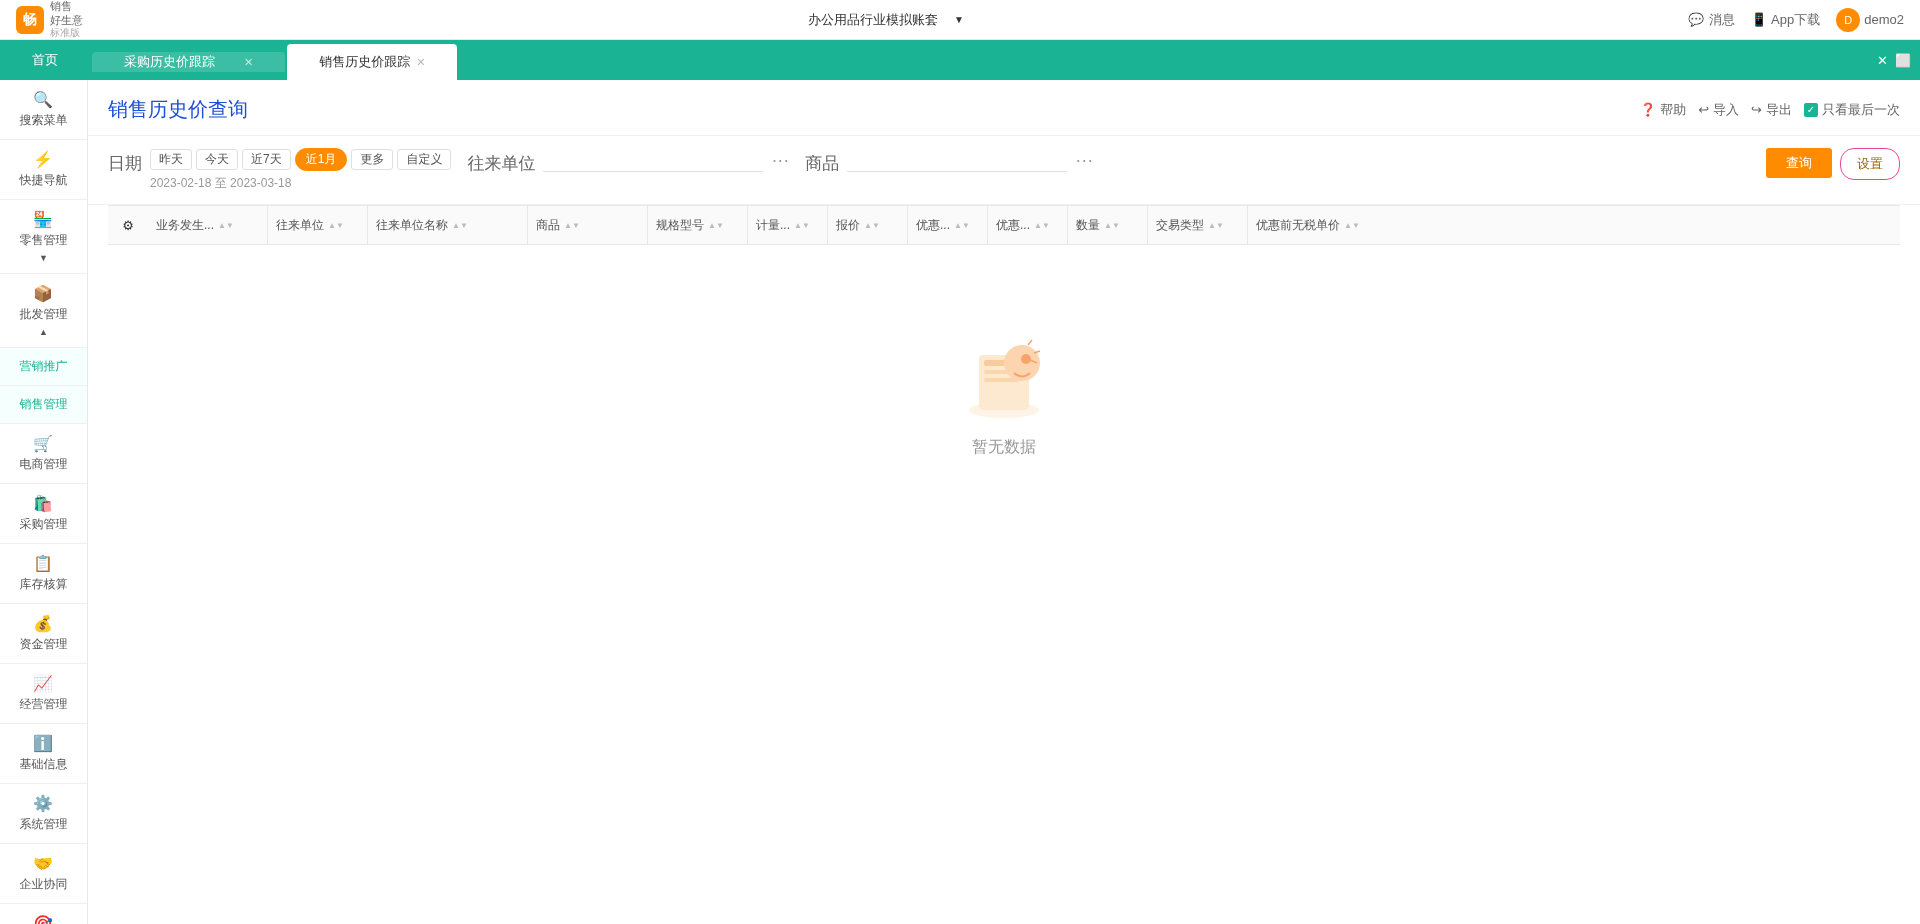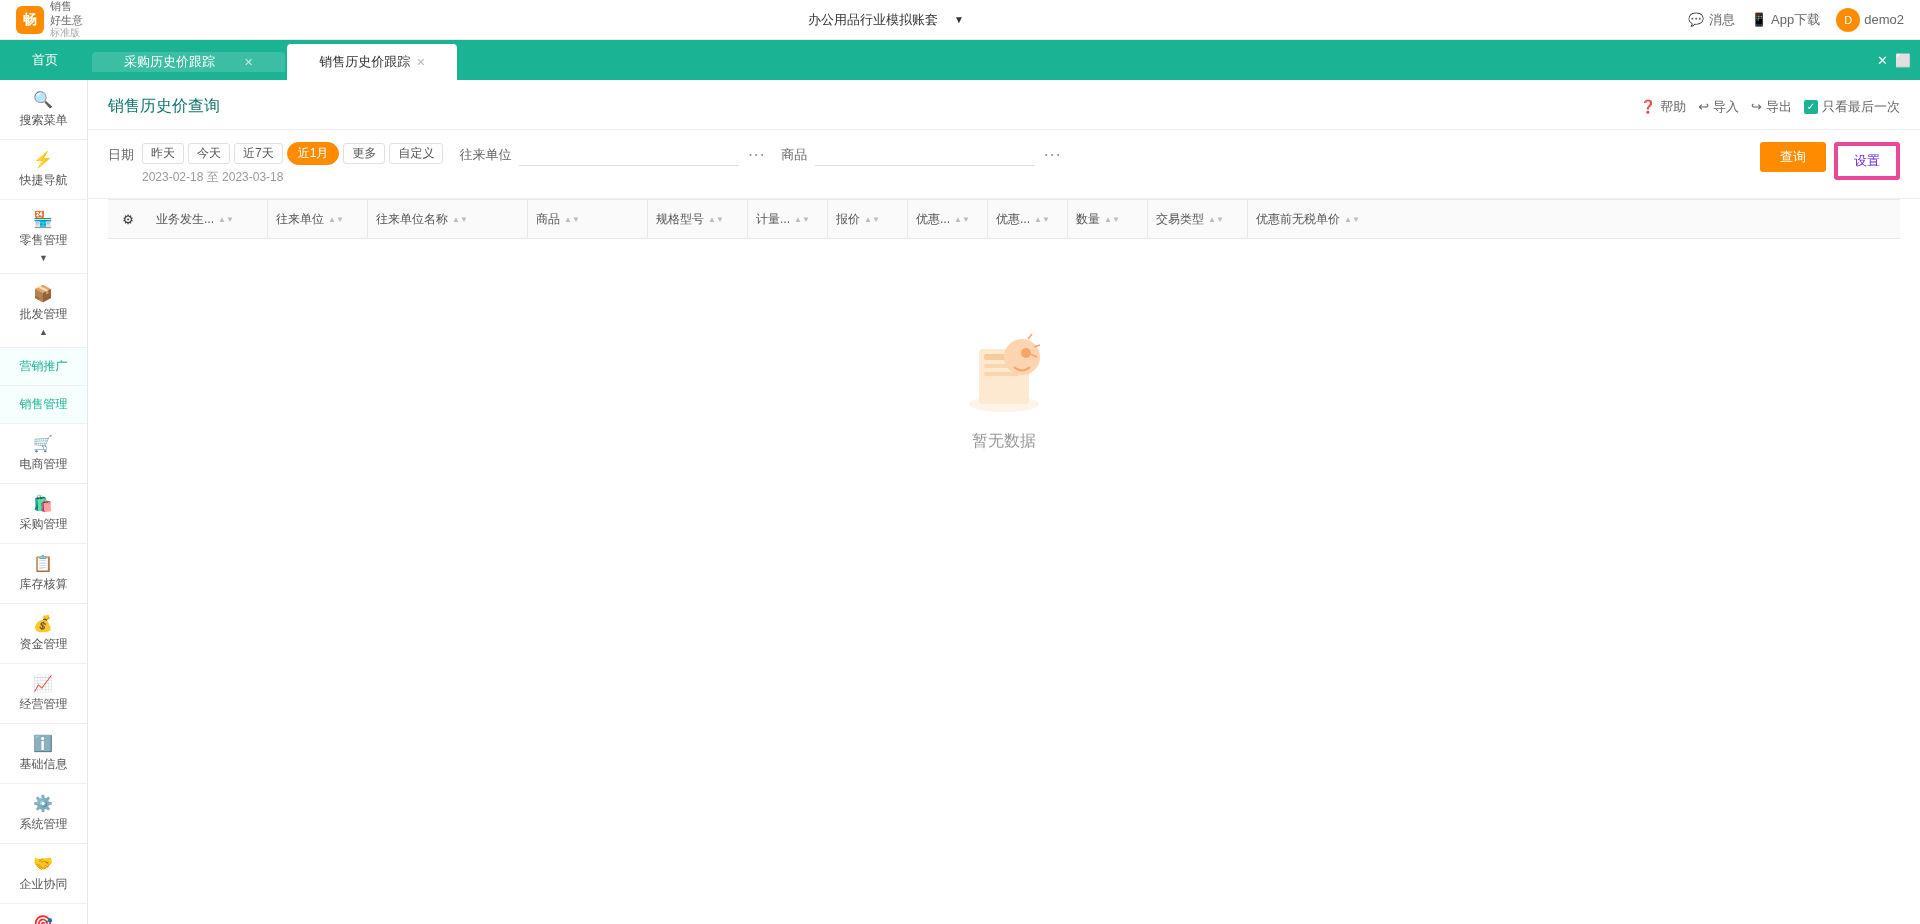--- a/index.html
+++ b/index.html
@@ -34,41 +34,41 @@
     .sidebar-item { display: flex; flex-direction: column; align-items: center; padding: 10px 4px; cursor: pointer; color: #555; font-size: 12px; gap: 3px; border-bottom: 1px solid #f0f0f0; }
     .sidebar-icon { font-size: 16px; }
     .sidebar-section-header { display: flex; align-items: center; justify-content: center; gap: 4px; flex-direction: column; }
 
     
     .content-area { flex: 1; display: flex; flex-direction: column; overflow: hidden; background: #f5f5f5; }
 
     
     .page-content { flex: 1; background: white; margin: 0; overflow: auto; }
     .page-header { padding: 16px 20px 12px; border-bottom: 1px solid #f0f0f0; display: flex; align-items: center; justify-content: space-between; }
-    .page-title-text { font-size: 16px; font-weight: 500; color: #0f766e; }
+    .page-title-text { font-size: 20px; font-weight: 500; color: #1d4ed8; }
     .page-header-actions { display: flex; align-items: center; gap: 12px; color: #666; font-size: 13px; }
     .page-header-action { display: flex; align-items: center; gap: 4px; cursor: pointer; }
     .checkbox-label { display: flex; align-items: center; gap: 4px; }
     .checkbox-checked { width: 14px; height: 14px; background: #1ab394; border-radius: 2px; display: flex; align-items: center; justify-content: center; color: white; font-size: 10px; }
 
     
     .filter-area { padding: 12px 20px; display: flex; align-items: flex-start; gap: 16px; border-bottom: 1px solid #f0f0f0; flex-wrap: wrap; }
     .filter-group { display: flex; align-items: flex-start; gap: 8px; }
-    .filter-label { color: #666; font-size: 13px; padding-top: 4px; white-space: nowrap; }
+    .filter-label { color: #666; font-size: 17px; padding-top: 4px; white-space: nowrap; }
     .filter-date-buttons { display: flex; flex-direction: column; gap: 4px; }
     .filter-date-row { display: flex; align-items: center; gap: 4px; }
     .date-btn { padding: 1px 8px; border: 1px solid #e0e0e0; border-radius: 3px; background: white; cursor: pointer; font-size: 12px; color: #555; }
     .date-btn.active { background: #ff8c00; color: white; border-color: #ff8c00; border-radius: 12px; padding: 2px 10px; }
     .date-range { font-size: 12px; color: #999; }
     .filter-input-group { display: flex; align-items: center; gap: 8px; }
     .filter-input { border: none; border-bottom: 1px solid #e0e0e0; padding: 4px 8px; font-size: 13px; width: 220px; outline: none; color: #333; }
     .filter-dots { color: #999; font-size: 18px; cursor: pointer; }
     .filter-right { margin-left: auto; display: flex; gap: 8px; align-items: flex-start; }
     .btn-query { background: #ff8c00; color: white; border: none; padding: 6px 20px; border-radius: 3px; cursor: pointer; font-size: 13px; }
-    .btn-settings { background: white; color: #6d28d9; border: 4px solid #ec4899; padding: 6px 16px; border-radius: 3px; cursor: pointer; font-size: 13px; }
+    .btn-settings { background: white; color: #a16207; border: 1px solid #ec4899; padding: 6px 16px; border-radius: 14px; cursor: pointer; font-size: 13px; }
 
     
     .table-area { padding: 0 20px; }
     .table-header-row { display: flex; align-items: center; background: #fafafa; border-bottom: 1px solid #e8e8e8; border-top: 1px solid #e8e8e8; height: 40px; }
     .table-settings-col { width: 40px; display: flex; align-items: center; justify-content: center; flex-shrink: 0; }
     .th { display: flex; align-items: center; gap: 4px; padding: 0 8px; height: 100%; font-size: 12px; color: #555; font-weight: 500; cursor: pointer; border-right: 1px solid #e8e8e8; flex-shrink: 0; }
     .th:last-child { border-right: none; }
     .sort-arrows { display: flex; flex-direction: column; font-size: 8px; color: #bbb; }
 
     

